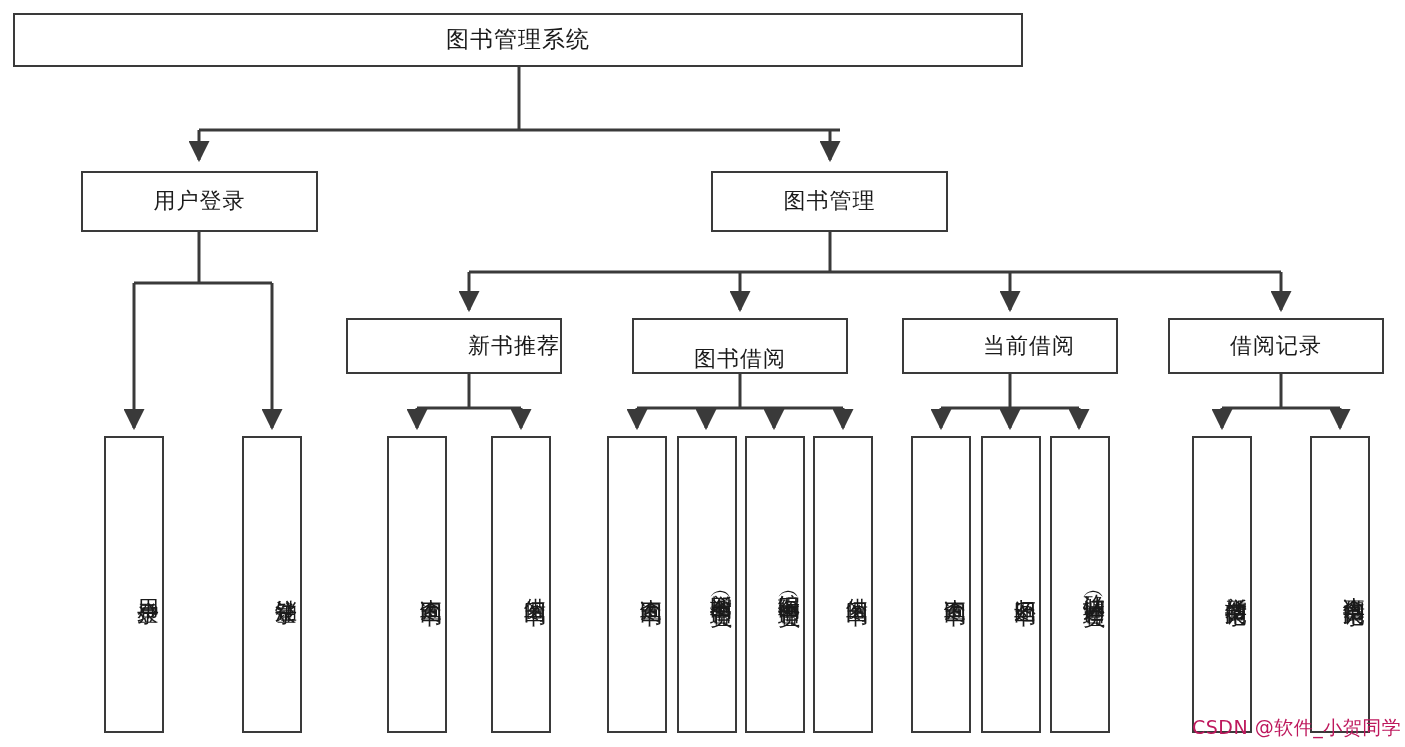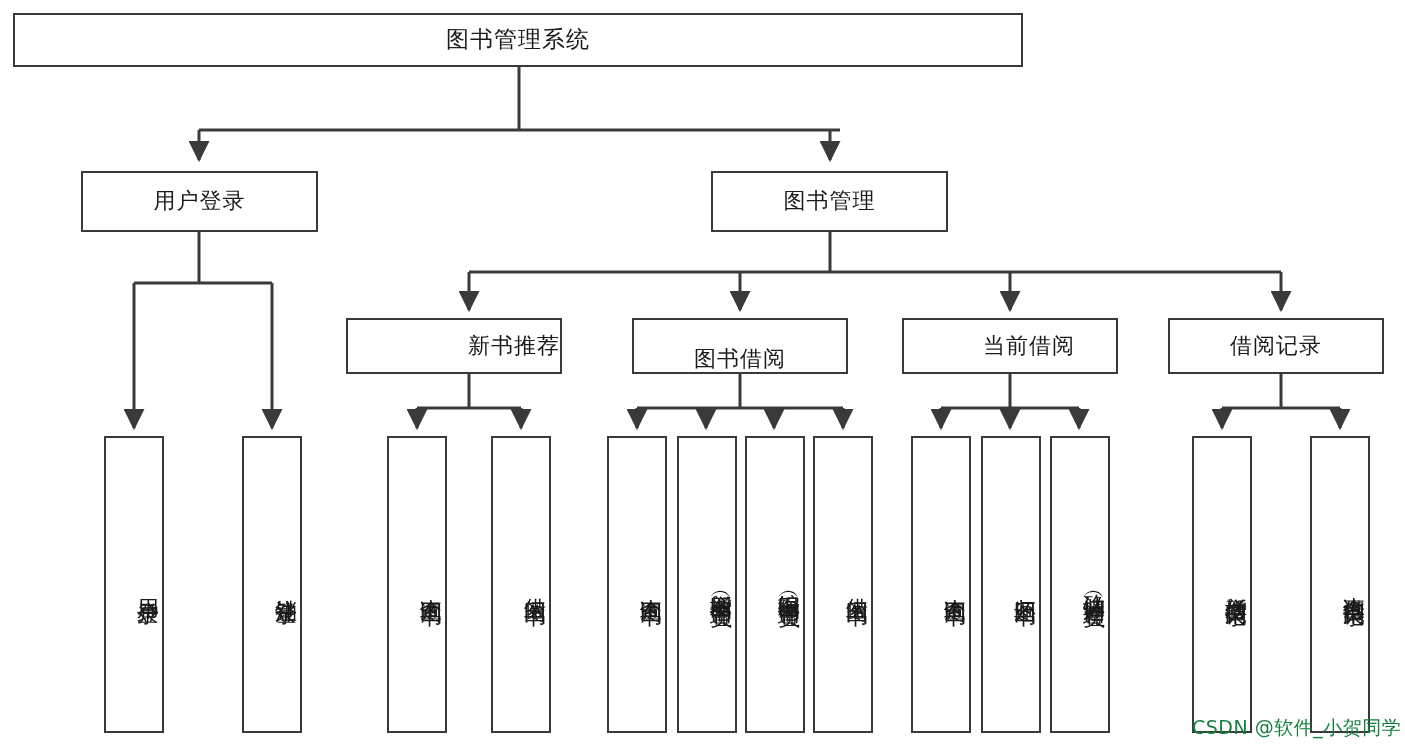--- a/index.html
+++ b/index.html
@@ -54,21 +54,21 @@
   .node.vert .vlabel {
     writing-mode: vertical-rl;
     text-orientation: upright;
     white-space: nowrap;
   }
   .node.root {
     font-size: 23px;
   }
   .watermark {
     position: absolute;
-    color: #15803d;
+    color: #be185d;
     font-size: 19px;
     white-space: nowrap;
     letter-spacing: 0.5px;
   }
 </style>
 </head>
 <body>
 
 <div id="canvas">
 

